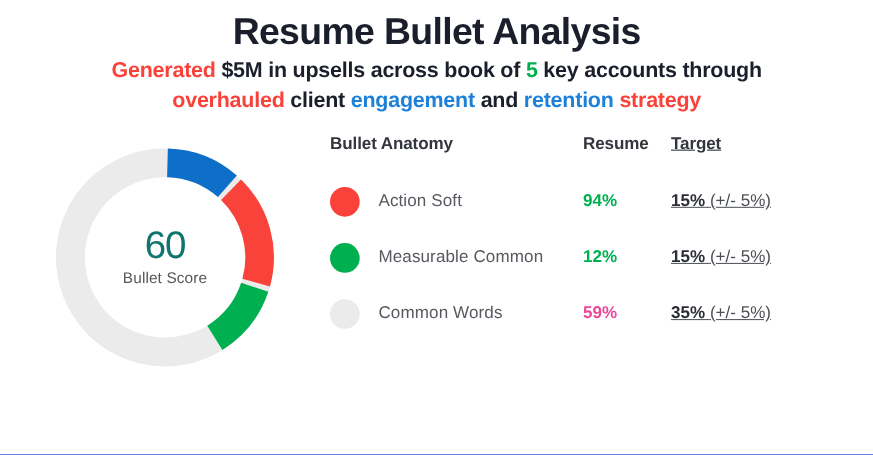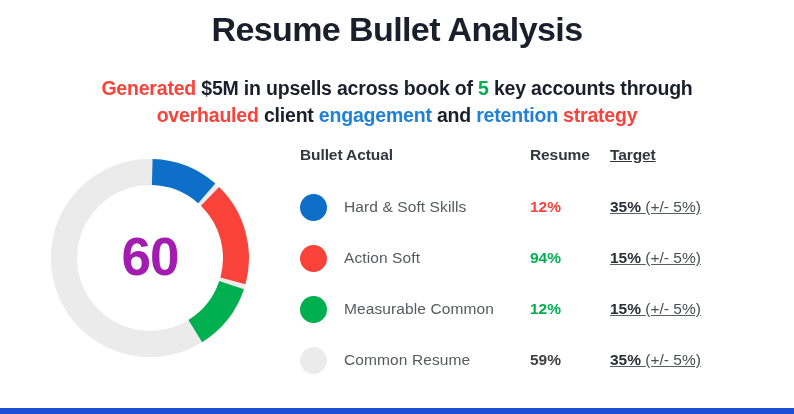--- a/index.html
+++ b/index.html
@@ -12,38 +12,38 @@
     font-family: "Liberation Sans", sans-serif;
     -webkit-font-smoothing: antialiased;
   }
   #app {
     position: relative;
     width: 794px;
     height: 414px;
     background: #ffffff;
     overflow: hidden;
     box-sizing: border-box;
-    border-bottom: 6px solid #1d4ed8;
+    border-bottom: 1px solid #1d4ed8;
   }
 
   
   .header {
     padding-top: 8px;
     text-align: center;
   }
   .page-title {
     font-size: 34px;
     font-weight: 700;
     letter-spacing: -0.6px;
     color: #1b1f2b;
     line-height: 1.25;
     margin: 0;
   }
   .subtitle {
-    margin: 24px auto 0 auto;
+    margin: 0 auto 0 auto;
     width: 650px;
     font-size: 19.5px;
     font-weight: 700;
     line-height: 1.42;
     color: #1b1f2b;
     letter-spacing: -0.2px;
   }
   .subtitle .seg { white-space: pre-wrap; }
 
   
@@ -69,23 +69,23 @@
   .donut svg { display:block; width: 212px; height: 212px; }
   .donut-center {
     position: absolute;
     left: 0; right: 0;
     top: 50%;
     transform: translateY(-52%);
     text-align: center;
     pointer-events: none;
   }
   .score-value {
-    font-size: 53px;
-    font-weight: 700;
-    color: #a21caf;
+    font-size: 35px;
+    font-weight: 400;
+    color: #0f766e;
     line-height: 1.0;
     letter-spacing: -1px;
   }
   .score-label {
     margin-top: 4px;
     font-size: 14px;
     color: #55585c;
     font-weight: 400;
     letter-spacing: 0.1px;
   }
@@ -172,44 +172,35 @@
             </g>
           <g id="donut-segments">
               <path d="M 108.2512175544771 20.02947005210207 A 86 86 0 0 1 162.72887563861113 41.363828479875195" fill="none" stroke="#0d6fc8" stroke-width="26" stroke-linecap="butt"></path>
               <path d="M 166.03392653052498 44.42137005967468 A 86 86 0 0 1 188.89995875616637 128.8822384880919" fill="none" stroke="#f9423a" stroke-width="26" stroke-linecap="butt"></path>
               <path d="M 187.5887834115904 133.18952778951098 A 86 86 0 0 1 151.31440921929251 179.09312086035524" fill="none" stroke="#00b050" stroke-width="26" stroke-linecap="butt"></path>
               <path d="M 147.42690902133268 181.36452221661216 A 86 86 0 1 1 103.74878244552288 20.02947005210207" fill="none" stroke="#ebebeb" stroke-width="26" stroke-linecap="butt"></path>
             </g>
         </svg>
         <div class="donut-center">
           <div class="score-value">60</div>
+          <div class="score-label">Bullet Score</div>
         </div>
       </div>
     </div>
 
     <div class="table-wrap">
       <table class="tbl">
         <thead>
           <tr>
-            <th class="col-anatomy">Bullet Actual</th>
+            <th class="col-anatomy">Bullet Anatomy</th>
             <th class="col-actual">Resume</th>
             <th class="col-target">Target</th>
           </tr>
         </thead>
         <tbody id="table-body">
-            <tr>
-              <td class="col-anatomy">
-                <div class="anatomy-cell">
-                  <span class="swatch" style="background: rgb(13, 111, 200);"></span>
-                  <span class="anatomy-label">Hard &amp; Soft Skills</span>
-                </div>
-              </td>
-              <td class="col-actual"><span class="actual-val" style="color: rgb(249, 66, 58);">12%</span></td>
-              <td class="col-target target-cell"><span class="target-main">35%</span> <span class="target-tol">(+/- 5%)</span></td>
-            </tr>
             <tr>
               <td class="col-anatomy">
                 <div class="anatomy-cell">
                   <span class="swatch" style="background: rgb(249, 66, 58);"></span>
                   <span class="anatomy-label">Action Soft</span>
                 </div>
               </td>
               <td class="col-actual"><span class="actual-val" style="color: rgb(0, 176, 80);">94%</span></td>
               <td class="col-target target-cell"><span class="target-main">15%</span> <span class="target-tol">(+/- 5%)</span></td>
             </tr>
@@ -220,24 +211,24 @@
                   <span class="anatomy-label">Measurable Common</span>
                 </div>
               </td>
               <td class="col-actual"><span class="actual-val" style="color: rgb(0, 176, 80);">12%</span></td>
               <td class="col-target target-cell"><span class="target-main">15%</span> <span class="target-tol">(+/- 5%)</span></td>
             </tr>
             <tr>
               <td class="col-anatomy">
                 <div class="anatomy-cell">
                   <span class="swatch" style="background: rgb(235, 235, 235);"></span>
-                  <span class="anatomy-label">Common Resume</span>
+                  <span class="anatomy-label">Common Words</span>
                 </div>
               </td>
-              <td class="col-actual"><span class="actual-val" style="color: #404040;">59%</span></td>
+              <td class="col-actual"><span class="actual-val" style="color: #ec4899;">59%</span></td>
               <td class="col-target target-cell"><span class="target-main">35%</span> <span class="target-tol">(+/- 5%)</span></td>
             </tr>
           </tbody>
       </table>
     </div>
 
   </div>
 </div>
 
 </body></html>

